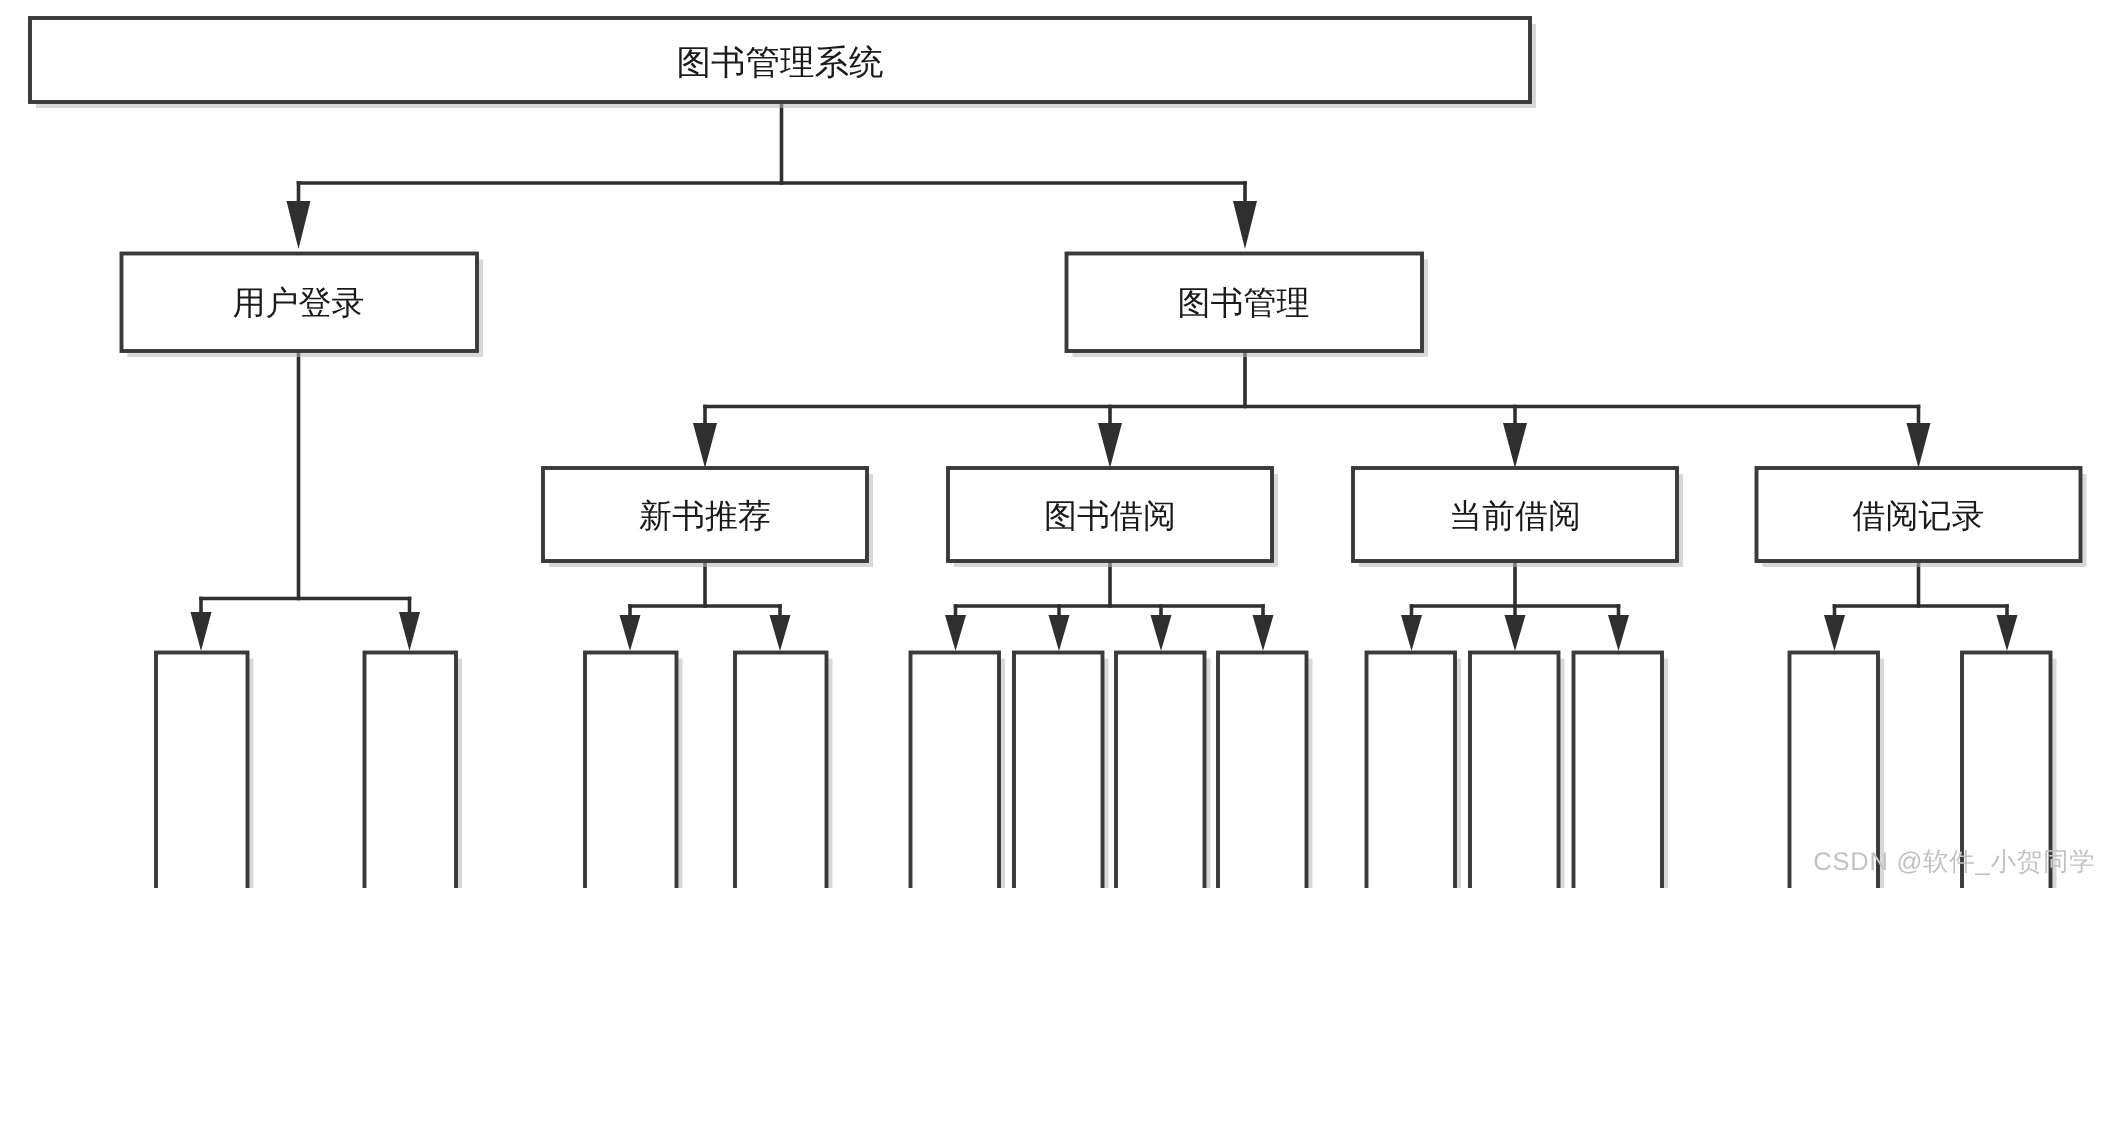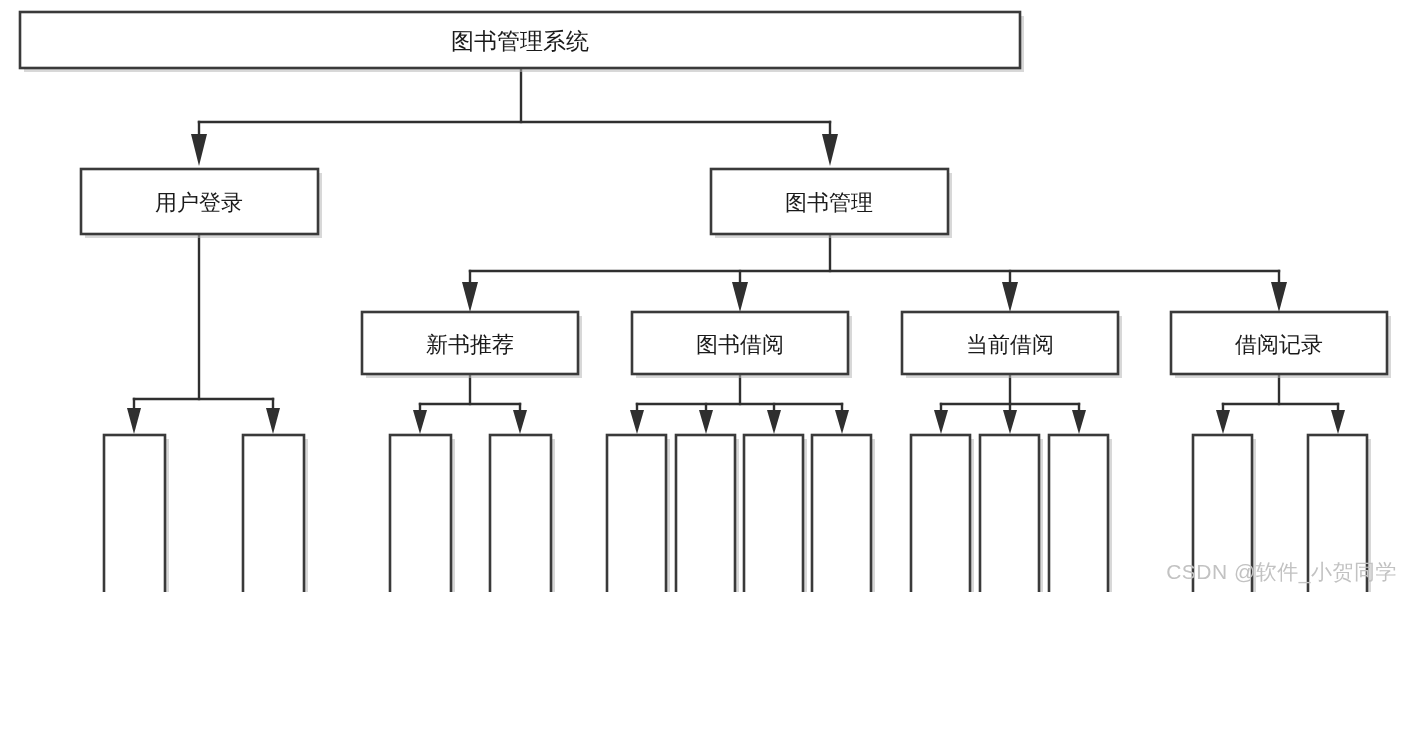--- a/index.html
+++ b/index.html
@@ -71,21 +71,21 @@
     color: #1a1a1a;
     letter-spacing: 1px;
     white-space: nowrap;
     pointer-events: none;
   }
   .watermark {
     position: absolute;
     right: 8px;
     bottom: 6px;
     font-family: "Liberation Sans", "DejaVu Sans", sans-serif;
-    font-size: 21px;
+    font-size: 17px;
     color: #c2c2c2;
     letter-spacing: 0.5px;
     white-space: nowrap;
   }
 </style>
 </head>
 <body>
 
 <div id="diagram-root">
 

